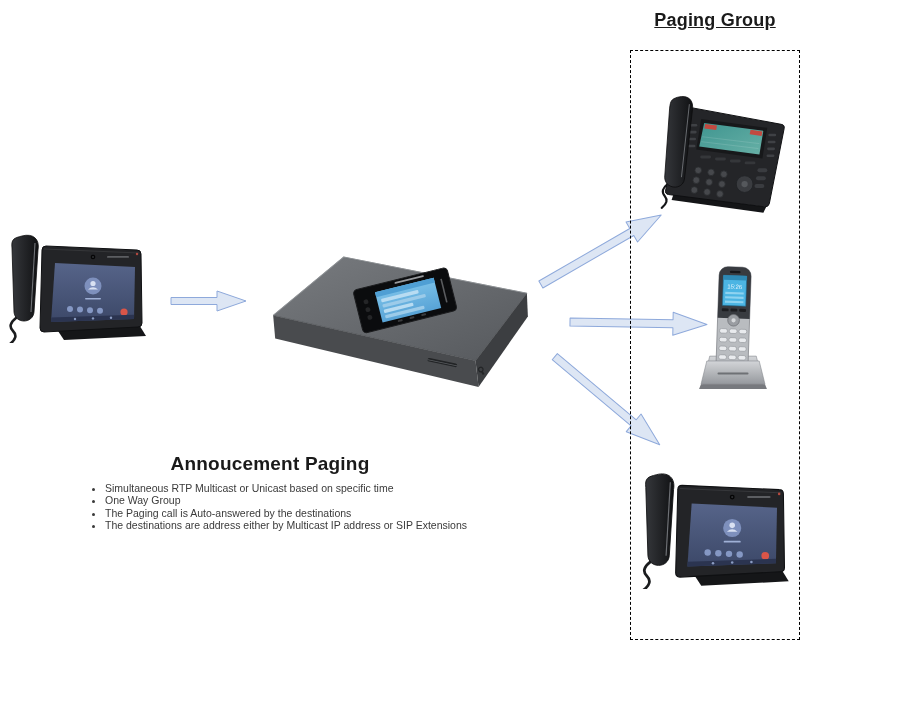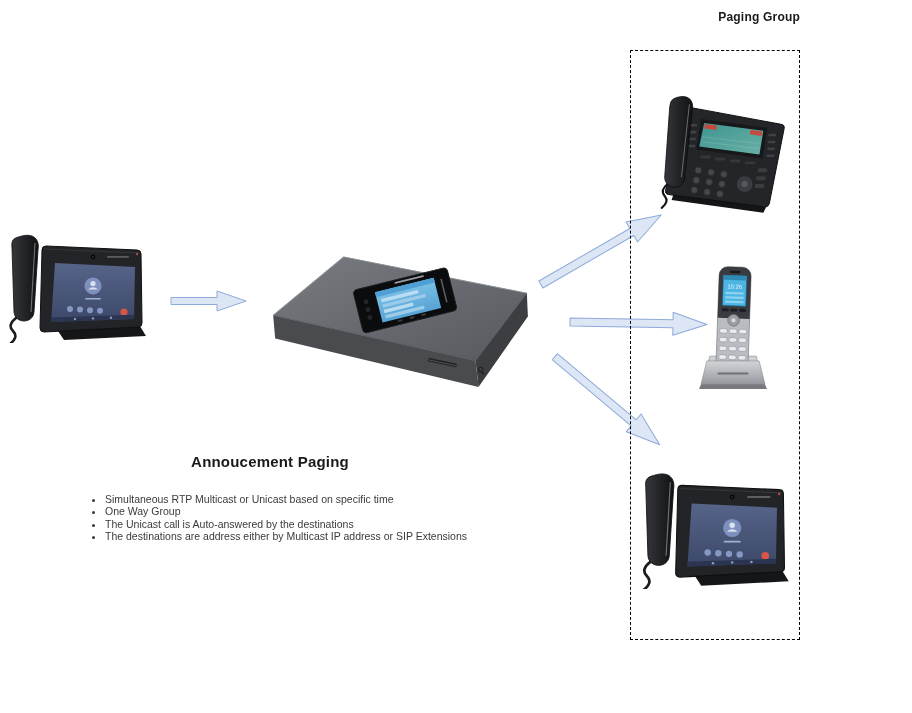--- a/index.html
+++ b/index.html
@@ -9,22 +9,22 @@
     --heading-color:#1a1a1a;
     --bullet-color:#3a3a3a;
   }
   html,body{margin:0;padding:0;background:#ffffff;}
   .canvas{
     position:relative;width:912px;height:713px;background:#ffffff;
     font-family:"Liberation Sans",sans-serif;overflow:hidden;
   }
   .abs{position:absolute;}
   .paging-box{border:1.5px dashed var(--box-border);box-sizing:border-box;}
-  .group-label{font-weight:bold;font-size:12px;color:var(--heading-color);text-align:right;letter-spacing:.2px;}
-  .heading{font-weight:bold;font-size:15px;color:var(--heading-color);text-align:center;letter-spacing:.2px;}
+  .group-label{font-weight:bold;font-size:18px;color:var(--heading-color);text-align:center;letter-spacing:.2px;text-decoration:underline;}
+  .heading{font-weight:bold;font-size:19px;color:var(--heading-color);text-align:center;letter-spacing:.2px;}
   .features{margin:0;padding-left:17px;list-style:disc;}
   .features li{font-size:10.5px;line-height:12.3px;color:var(--bullet-color);}
   .arrow{overflow:visible;}
   .arrow polygon{fill:var(--arrow-fill);stroke:var(--arrow-stroke);stroke-width:1;stroke-linejoin:round;}
   svg{display:block;}
 </style>
 </head>
 <body>
 
 <div class="canvas">
@@ -220,20 +220,20 @@
     <path d="M13,100 L67,100 L73,124 L7,124 Z" fill="url(#grad-cradle)" stroke="#84878c" stroke-width="0.6"></path>
     <rect x="24" y="112" width="32" height="2" rx="1" fill="#6e7175"></rect>
     <path d="M7,124 L73,124 L75,129 L5,129 Z" fill="#77797e"></path>
   </svg>
 
   <svg class="abs" style="left:633px;top:466px" width="160" height="123">
     <use href="#sym-videophone" width="160" height="123"></use>
   </svg>
 
   <div class="abs heading" style="left:130px;top:453px;width:280px">Annoucement Paging</div>
-  <ul class="abs features" style="left:88px;top:493px;width:420px">
+  <ul class="abs features" style="left:88px;top:482px;width:420px">
     <li>Simultaneous RTP Multicast or Unicast based on specific time</li>
     <li>One Way Group</li>
-    <li>The Unicast call is Auto-answered by the destinations</li>
+    <li>The Paging call is Auto-answered by the destinations</li>
     <li>The destinations are address either by Multicast IP address or SIP Extensions</li>
   </ul>
 
 </div>
 
 </body></html>

